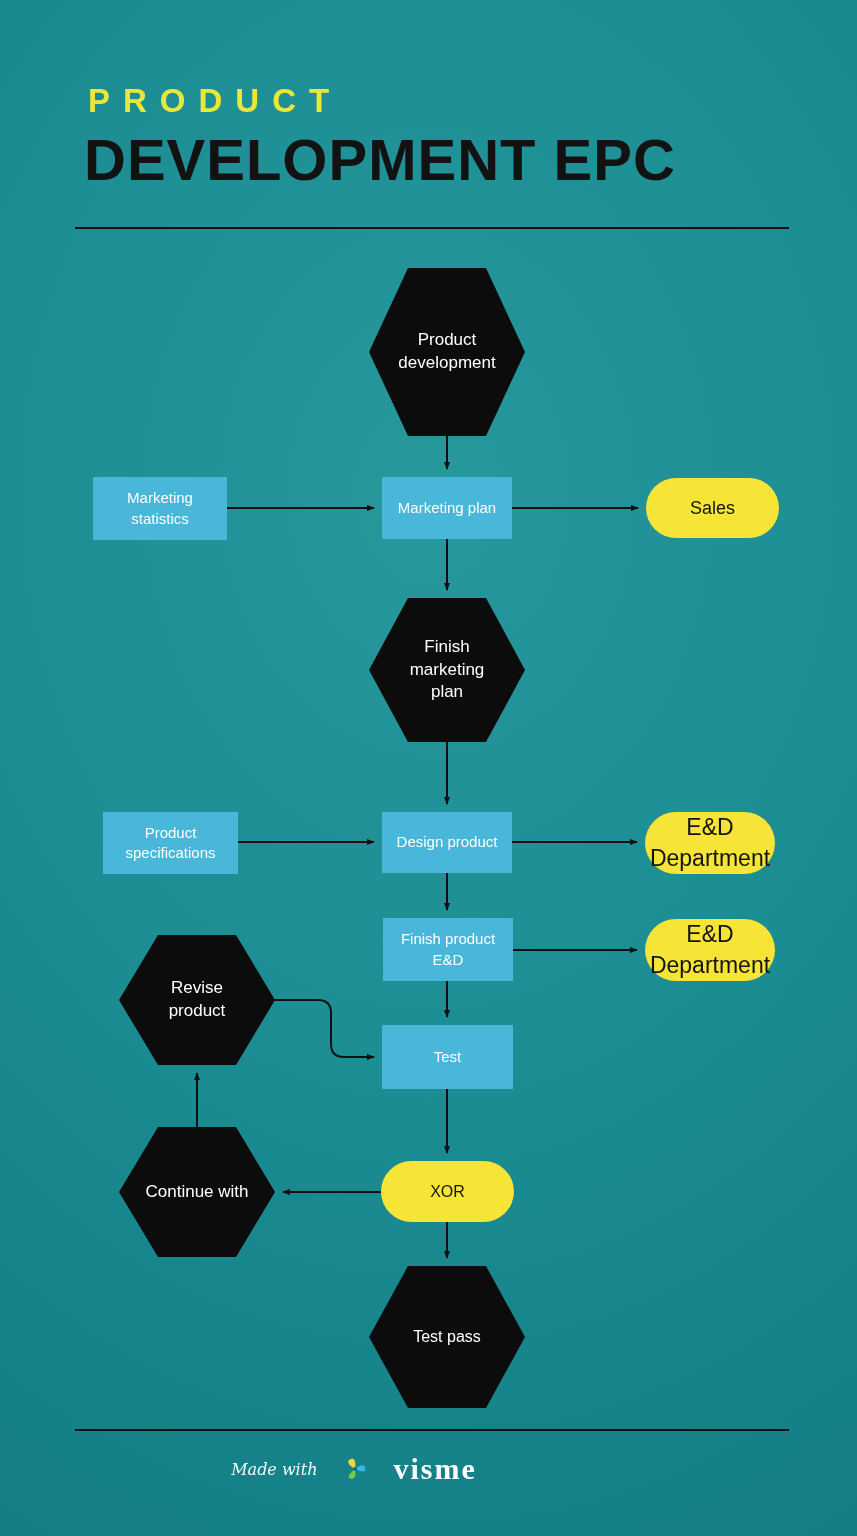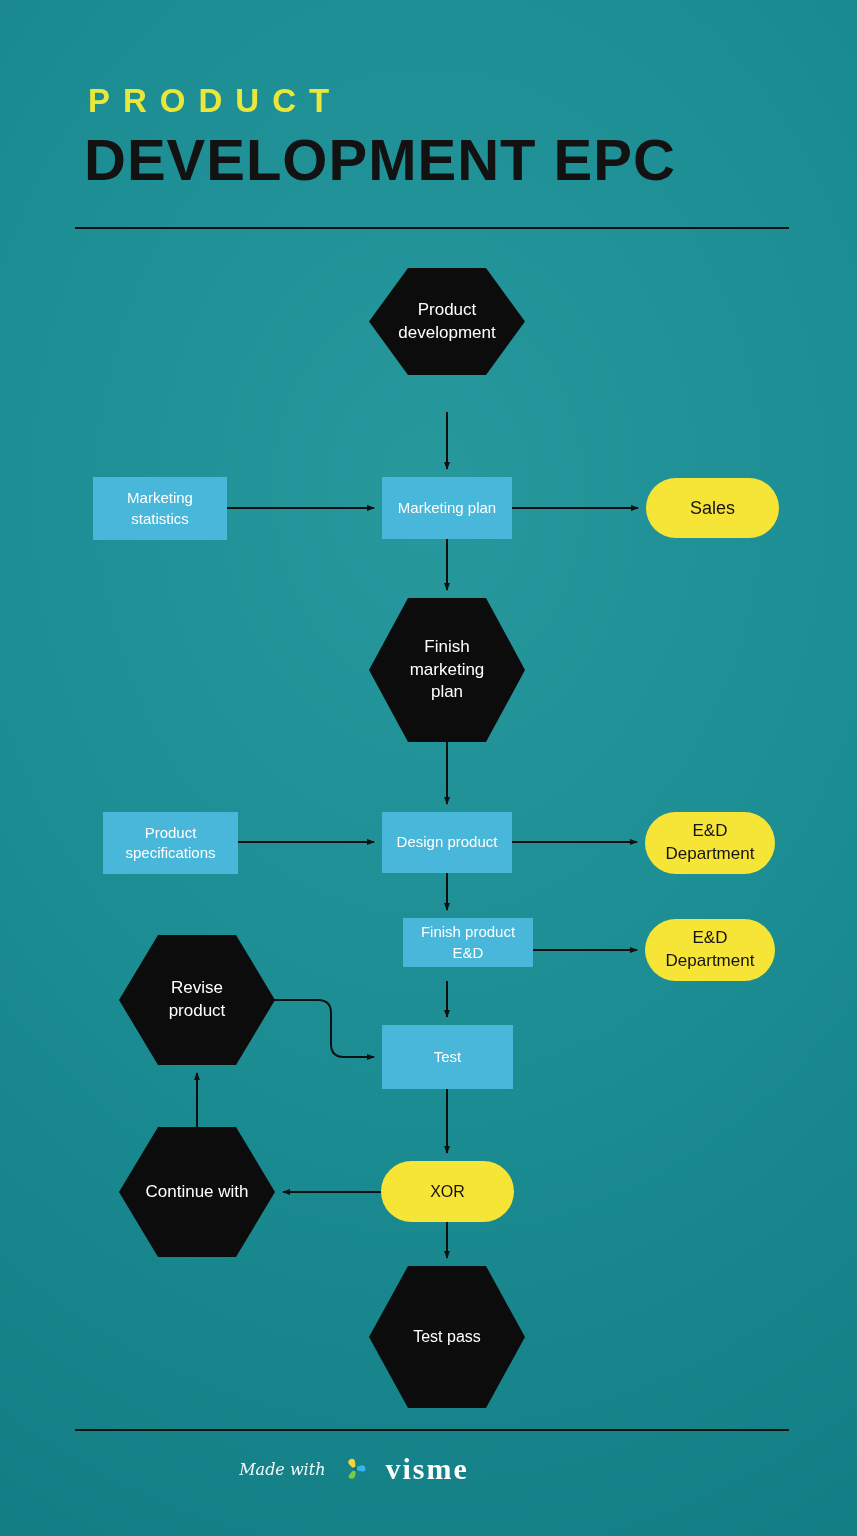--- a/index.html
+++ b/index.html
@@ -65,50 +65,50 @@
   .rect {
     background: #49b7d9;
     color: #ffffff;
     font-size: 15px;
     padding: 0 10px;
   }
   .rect.narrow { padding: 0 14px; }
   .pill {
     background: #f6e437;
     color: #141414;
-    font-size: 17px;
+    font-size: 23px;
     padding: 0 14px;
     border-radius: 999px;
   }
 
   
-  .n-product-development   { left: 369px; top: 268px; width: 156px; height: 107px; }
+  .n-product-development   { left: 369px; top: 268px; width: 156px; height: 168px; }
   .n-marketing-statistics  { left:  93px; top: 477px; width: 134px; height:  63px; }
   .n-marketing-plan        { left: 382px; top: 477px; width: 130px; height:  62px; }
   .n-sales                 { left: 646px; top: 478px; width: 133px; height:  60px; font-size: 18px; }
   .n-finish-marketing-plan { left: 369px; top: 598px; width: 156px; height: 144px; }
   .n-product-specifications{ left: 103px; top: 812px; width: 135px; height:  62px; }
   .n-design-product        { left: 382px; top: 812px; width: 130px; height:  61px; }
   .n-ed-department-top     { left: 645px; top: 812px; width: 130px; height:  62px; }
-  .n-finish-product-ed     { left: 383px; top: 918px; width: 130px; height:  49px; margin-left: 20px; }
+  .n-finish-product-ed     { left: 383px; top: 918px; width: 130px; height:  63px; }
   .n-ed-department-bottom  { left: 645px; top: 919px; width: 130px; height:  62px; }
   .n-revise-product        { left: 119px; top: 935px; width: 156px; height: 130px; }
   .n-test                  { left: 382px; top: 1025px; width: 131px; height:  64px; }
   .n-continue-test         { left: 119px; top: 1127px; width: 156px; height: 130px; }
   .n-xor                   { left: 381px; top: 1161px; width: 133px; height:  61px; font-size: 16px; }
   .n-test-pass             { left: 369px; top: 1266px; width: 156px; height: 142px; font-size: 16px; }
 
   .footer {
     position: absolute;
     left: 0; top: 1452px;
     width: 708px;
     display: flex;
     align-items: center;
     justify-content: center;
-    gap: 17px;
+    gap: 25px;
   }
   .made-with {
     font-family: "DejaVu Serif", serif;
     font-style: italic;
     font-size: 16px;
     color: #f2fbfb;
   }
   .visme-wordmark {
     font-size: 30px;
     font-weight: 600;

